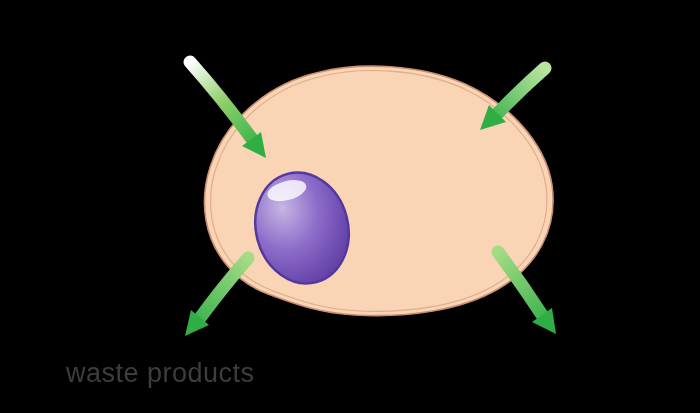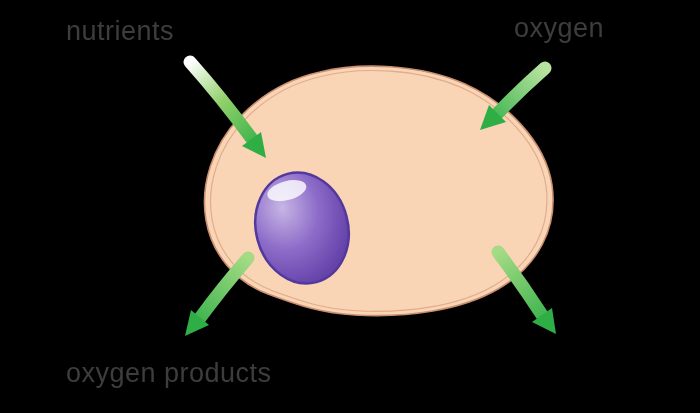--- a/index.html
+++ b/index.html
@@ -106,17 +106,15 @@
       <path d="M 248 258 Q 222 288 200 318" fill="none" stroke="url(#arrowGrad3)" stroke-width="13" stroke-linecap="round"></path>
       <polygon points="185,336 191,310 209,325" fill="#2fae46"></polygon>
     </g>
 
     <g>
       <path d="M 498 252 Q 522 284 542 315" fill="none" stroke="url(#arrowGrad4)" stroke-width="13" stroke-linecap="round"></path>
       <polygon points="556,334 532,322 552,308" fill="#2fae46"></polygon>
     </g>
   </svg>
 
-  <div class="label label-nutrients">nutrients</div>
-  <div class="label label-oxygen">oxygen</div>
-  <div class="label label-waste">oxygen products</div>
+  <div class="label label-waste">waste products</div>
 
 </div>
 
 </body></html>

